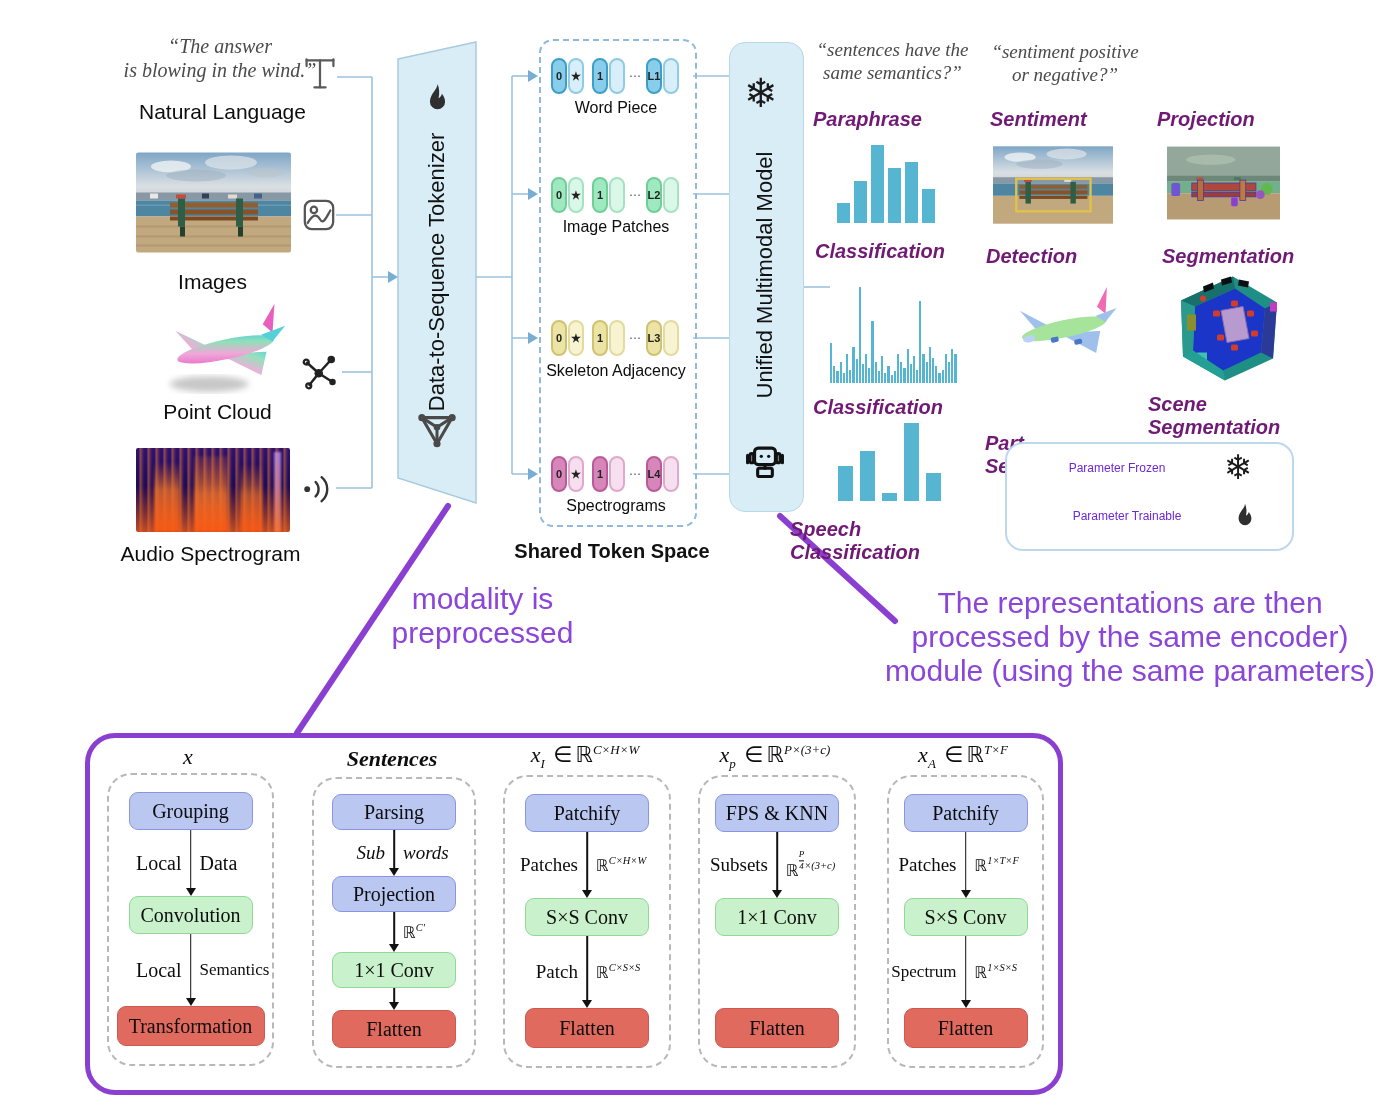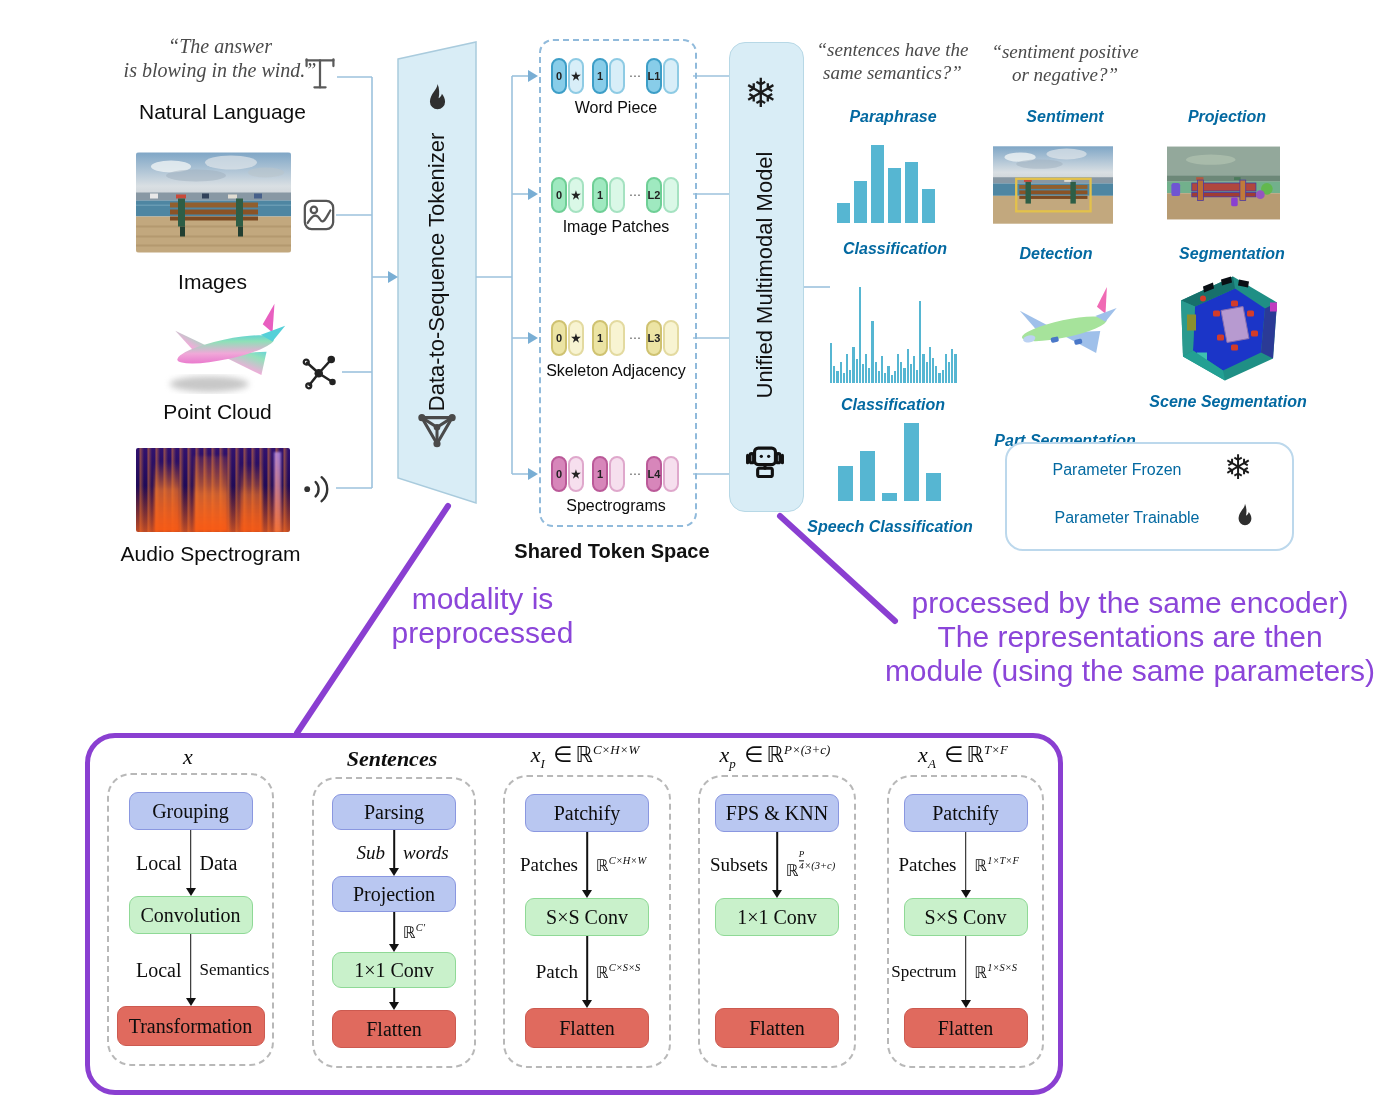--- a/index.html
+++ b/index.html
@@ -11,21 +11,21 @@
 
   
   .quote{font-family:"Liberation Serif",serif;font-style:italic;font-size:19px;
          color:#4a4a4a;line-height:23px;text-align:center;}
   .quote.big{font-size:20px;line-height:24px;}
 
   
   .modlabel{font-size:21px;font-weight:500;color:#0d0d0d;text-align:center;}
 
   
-  .task{font-style:italic;font-weight:600;font-size:16px;color:#0369a1;text-align:center;}
+  .task{font-style:italic;font-weight:600;font-size:20px;color:#701a75;text-align:left;}
 
   
   .vlabel{font-size:22px;font-weight:500;white-space:nowrap;text-align:center;
           transform:rotate(-90deg);}
 
   
   .tokbox{border:2px dashed #90badb;border-radius:14px;}
   .tokrow{display:flex;align-items:center;gap:1px;}
   .pill{width:16px;height:36px;border-radius:8px;border:2px solid transparent;
         display:flex;align-items:center;justify-content:center;
@@ -43,21 +43,21 @@
 
   
   .modelbox{background:#d9edf6;border:1.5px solid #b7d8e6;border-radius:16px;}
 
   
   .minichart{display:flex;align-items:flex-end;}
   .minichart .bar{background:#56b6d2;}
 
   
   .legend{border:2px solid #bcd8ec;border-radius:18px;background:#fff;}
-  .legendtext{font-size:16px;font-weight:500;color:#0369a1;}
+  .legendtext{font-size:12px;font-weight:500;color:#6d28d9;}
 
   
   .purple{color:#8b45d9;font-size:30px;font-weight:500;line-height:34px;text-align:center;}
 
   
   .bigbox{border:5px solid #8a3fd1;border-radius:30px;}
   .pipecol{border:2px dashed #b8b8b8;border-radius:24px;}
   .ptitle{font-family:"Liberation Serif",serif;font-size:22px;text-align:center;color:#0d0d0d;}
   .ptitle i{font-style:italic;}
   .ptitle sub{font-size:13px;font-style:italic;}
@@ -514,22 +514,22 @@
         <path fill="#2f2f2f" d="M12 1 C12 5 6.5 8 6.5 14 a5.5 5.5 0 0 0 11 0 c0-2.3-1-4.2-2.3-5.8 -0.3 1.4-1.1 2.6-2.4 3.2 C13.6 8.2 13.4 4 12 1 Z"></path>
       </svg>
     </div>
   </div>
 
   <div class="abs purple" style="left:360px;top:582px;width:245px;">
     <div>modality is</div>
     <div>preprocessed</div>
   </div>
   <div class="abs purple" style="left:870px;top:586px;width:520px;">
+    <div>The representations are then</div>
     <div>processed by the same encoder)</div>
-    <div>The representations are then</div>
     <div>module (using the same parameters)</div>
   </div>
 
   <div class="abs bigbox" style="left:85px;top:733px;width:968px;height:352px;"></div>
 
   <div class="abs ptitle" style="left:148px;top:744px;width:80px;">
     <i>x</i>
   </div>
   <div class="abs ptitle" style="left:312px;top:746px;width:160px;font-weight:600;">
     <i>Sentences</i>

